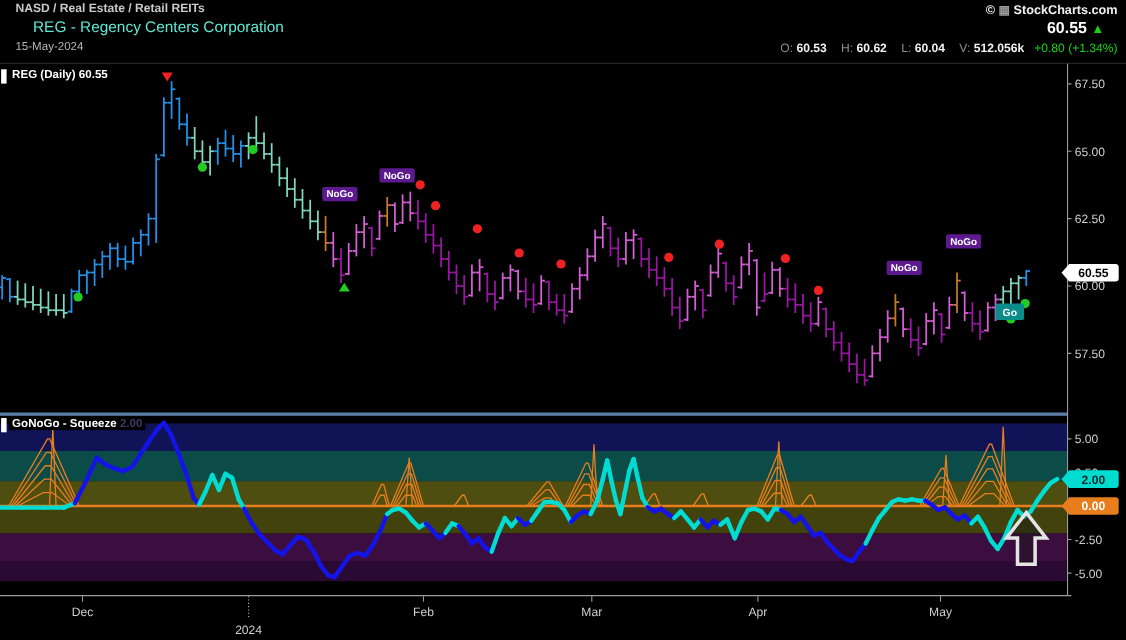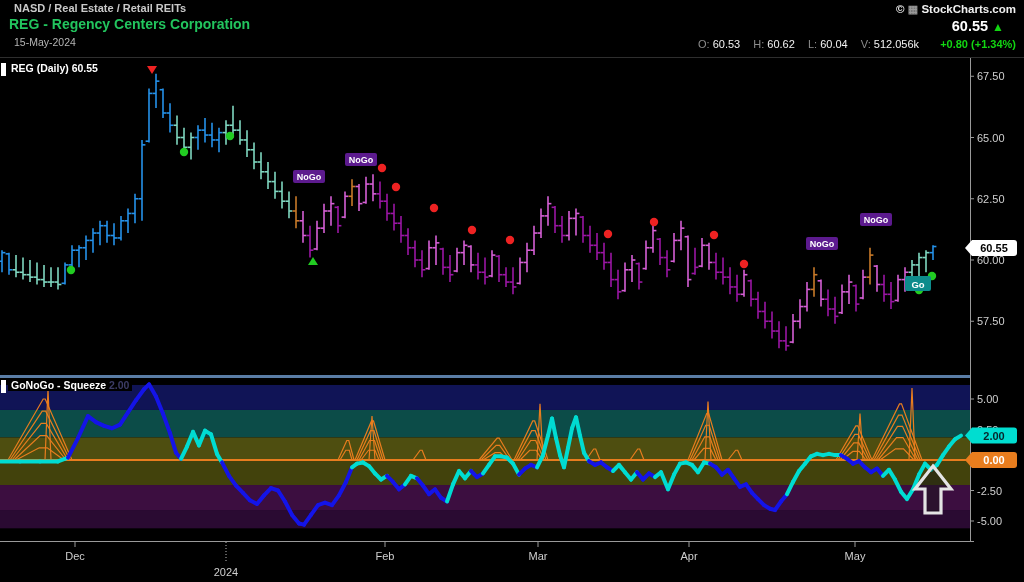--- a/index.html
+++ b/index.html
@@ -1,27 +1,27 @@
 <!DOCTYPE html>
 <html><head>
 <meta charset="utf-8">
 <style>
   html,body{margin:0;padding:0;background:#000;}
   .screen{position:relative;width:1024px;height:582px;background:#000;overflow:hidden;
           font-family:"Liberation Sans",sans-serif;}
   .hdr-breadcrumb{position:absolute;left:14px;top:2px;font-size:11px;font-weight:700;color:#c9c9c9;}
-  .hdr-title{position:absolute;left:9px;top:16px;font-size:14px;font-weight:700;color:#22c55e;}
+  .hdr-title{position:absolute;left:30px;top:16px;font-size:14px;font-weight:400;color:#5eead4;}
   .hdr-date{position:absolute;left:14px;top:36px;font-size:10.5px;color:#b5b5b5;}
   .hdr-copy{position:absolute;right:8px;top:3px;font-size:11.5px;font-weight:600;color:#f0f0f0;}
   .hdr-copy .logo{color:#9a9a9a;font-size:11px;}
   .hdr-last{position:absolute;right:20px;top:18px;font-size:14.5px;font-weight:700;color:#fff;}
   .hdr-last .arrow{color:#12d612;font-size:12px;}
   .hdr-quote{position:absolute;right:8px;top:38px;font-size:11px;color:#8d8d8d;}
-  .hdr-quote b{color:#f2f2f2;font-weight:400;}
-  .hdr-quote .chg{color:#12d612;font-weight:700;margin-left:18px;}
+  .hdr-quote b{color:#f2f2f2;font-weight:700;}
+  .hdr-quote .chg{color:#12d612;font-weight:400;margin-left:6px;}
   .hdr-quote span.pair{margin-left:10px;}
   .panel-label{position:absolute;font-size:10.5px;font-weight:700;color:#fff;background:#000;padding:0 3px;text-align:right;}
   .cursor-block{position:absolute;width:5px;height:13px;background:#fff;}
   .sq-val{color:#3c3c66;font-weight:700;}
   svg text{font-family:"Liberation Sans",sans-serif;}
 </style>
 </head>
 <body>
 
 <div class="screen">

